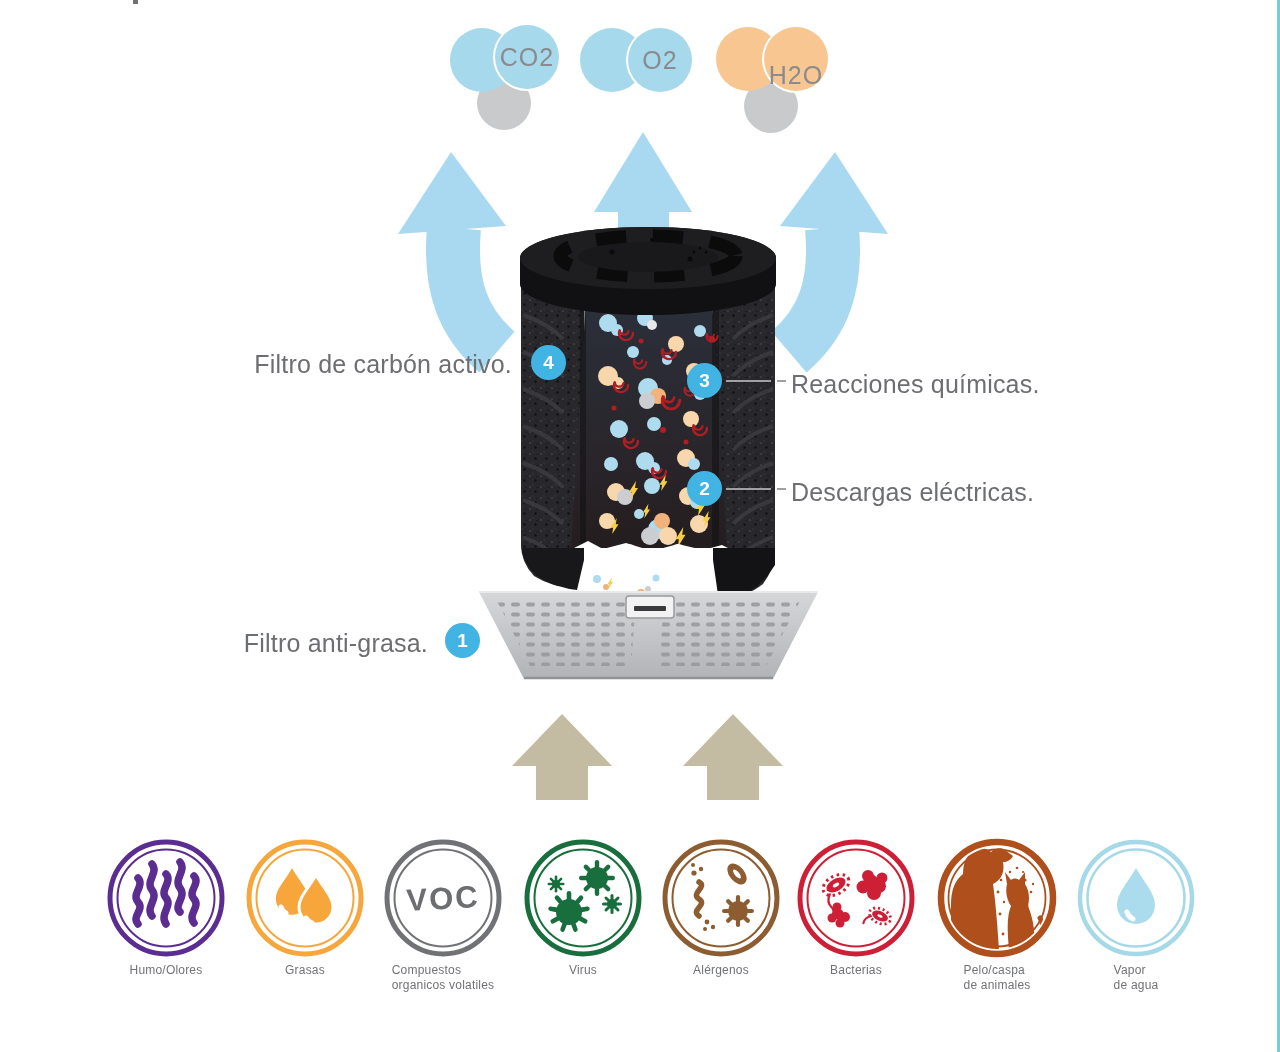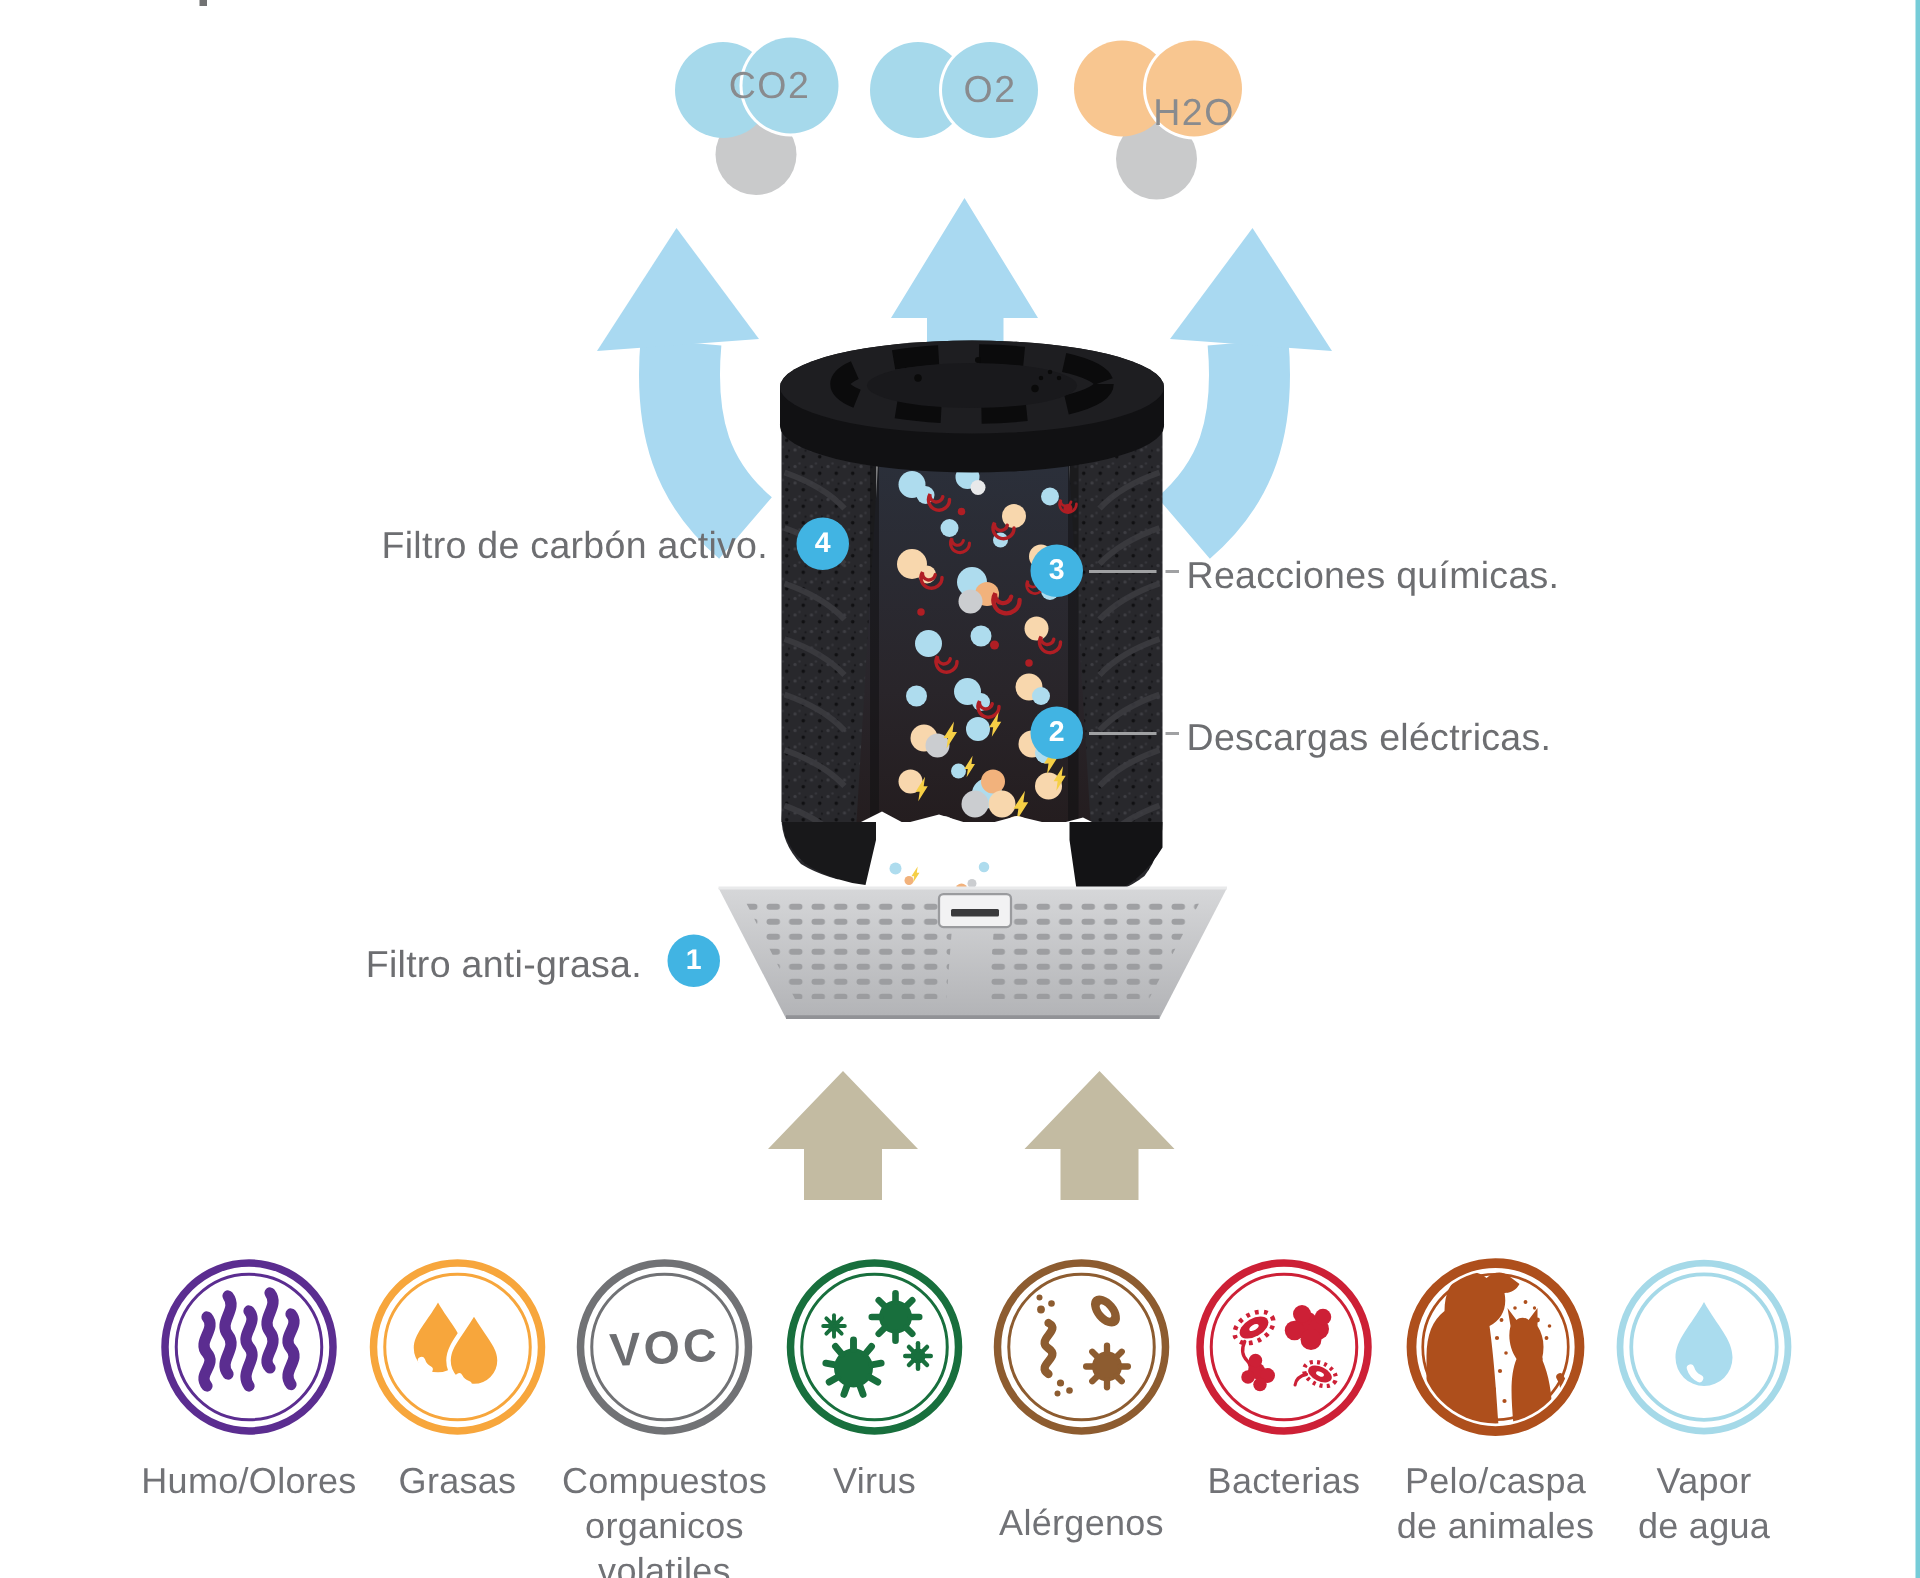--- a/index.html
+++ b/index.html
@@ -21,36 +21,36 @@
   
   .callout-label{position:absolute;color:#6d6e71;font-size:25px;letter-spacing:.2px;white-space:nowrap;}
   .ra{text-align:right;}
   .badge{position:absolute;width:35px;height:35px;border-radius:50%;background:#41b4e3;color:#fff;
          display:flex;align-items:center;justify-content:center;font-size:19px;font-weight:bold;z-index:4;}
   .connector{position:absolute;height:2px;background:#a0a1a3;}
 
   
   .contam{position:absolute;width:150px;display:flex;flex-direction:column;align-items:center;}
   .contam svg{display:block;}
-  .contam-label{margin-top:13px;color:#717276;font-size:24px;line-height:1.25;text-align:center;
+  .contam-label{margin-top:3px;color:#717276;font-size:12px;line-height:1.25;text-align:left;
                 white-space:pre-line;letter-spacing:.2px;}
 </style>
 </head>
 <body>
 
 <div class="page">
 
   <div class="crop-fragment"></div>
   <div class="edge-line"></div>
 
   <div class="molecule" style="left:448px;top:24px;width:116px;height:108px;">
     <div class="circle" style="left:29px;top:52px;width:54px;height:54px;background:#c9cacb;z-index:0;"></div>
     <div class="circle" style="left:2px;top:4px;width:64px;height:64px;background:#a6d9eb;z-index:1;"></div>
     <div class="circle mol-front" style="left:47px;top:1px;width:64px;height:64px;background:#a6d9eb;z-index:2;"></div>
-    <div class="mol-label" style="left:33px;top:1px;width:64px;height:64px;">CO2</div>
+    <div class="mol-label" style="left:47px;top:1px;width:64px;height:64px;">CO2</div>
   </div>
 
   <div class="molecule" style="left:580px;top:26px;width:114px;height:68px;text-decoration:underline;">
     <div class="circle" style="left:0px;top:2px;width:64px;height:64px;background:#a6d9eb;z-index:1;"></div>
     <div class="circle mol-front" style="left:48px;top:2px;width:64px;height:64px;background:#a6d9eb;z-index:2;"></div>
     <div class="mol-label" style="left:48px;top:2px;width:64px;height:64px;">O2</div>
   </div>
 
   <div class="molecule" style="left:716px;top:23px;width:116px;height:112px;">
     <div class="circle" style="left:28px;top:56px;width:54px;height:54px;background:#c9cacb;z-index:0;"></div>
@@ -340,21 +340,21 @@
           <rect x="-1.5" y="-10" width="3" height="8" rx="1.5" transform="rotate(135)"></rect>
           <rect x="-1.5" y="-10" width="3" height="8" rx="1.5" transform="rotate(180)"></rect>
           <rect x="-1.5" y="-10" width="3" height="8" rx="1.5" transform="rotate(225)"></rect>
           <rect x="-1.5" y="-10" width="3" height="8" rx="1.5" transform="rotate(270)"></rect>
           <rect x="-1.5" y="-10" width="3" height="8" rx="1.5" transform="rotate(315)"></rect>
         </g>
     </svg>
     <div class="contam-label">Virus</div>
   </div>
 
-  <div class="contam" style="left:646px;top:836px;gap:28px;">
+  <div class="contam" style="left:646px;top:836px;">
     <svg width="124" height="124" viewBox="-62 -62 124 124">
       <circle r="56" fill="none" stroke="#8d5c30" stroke-width="5"></circle>
       <circle r="48.5" fill="none" stroke="#8d5c30" stroke-width="2"></circle>
       <path d="M-22,-16 c 9,5 -9,11 0,17 c 9,6 -9,11 0,17" stroke="#8d5c30" stroke-width="5.5" stroke-linecap="round" fill="none"></path>
       <g fill="#8d5c30">
         <circle cx="-27" cy="-25" r="2.6"></circle>
           <circle cx="-20" cy="-29" r="2.2"></circle>
           <circle cx="-28" cy="-33" r="2"></circle>
         <circle cx="-14" cy="24" r="2.4"></circle>
           <circle cx="-8" cy="29" r="2.2"></circle>

